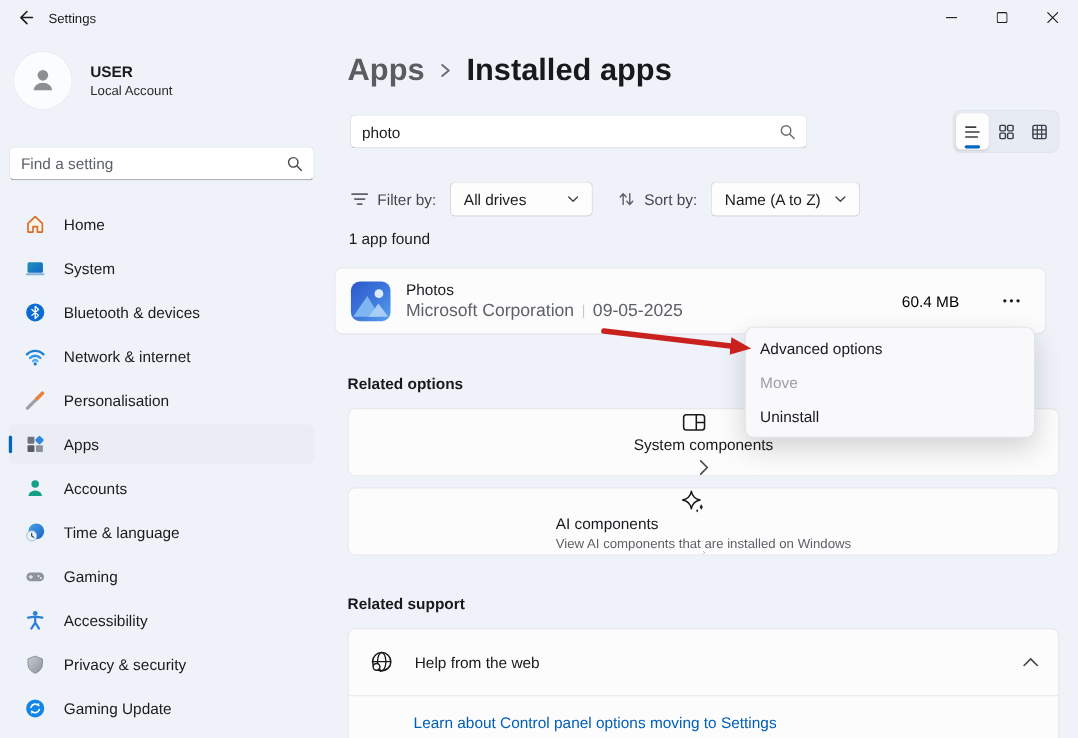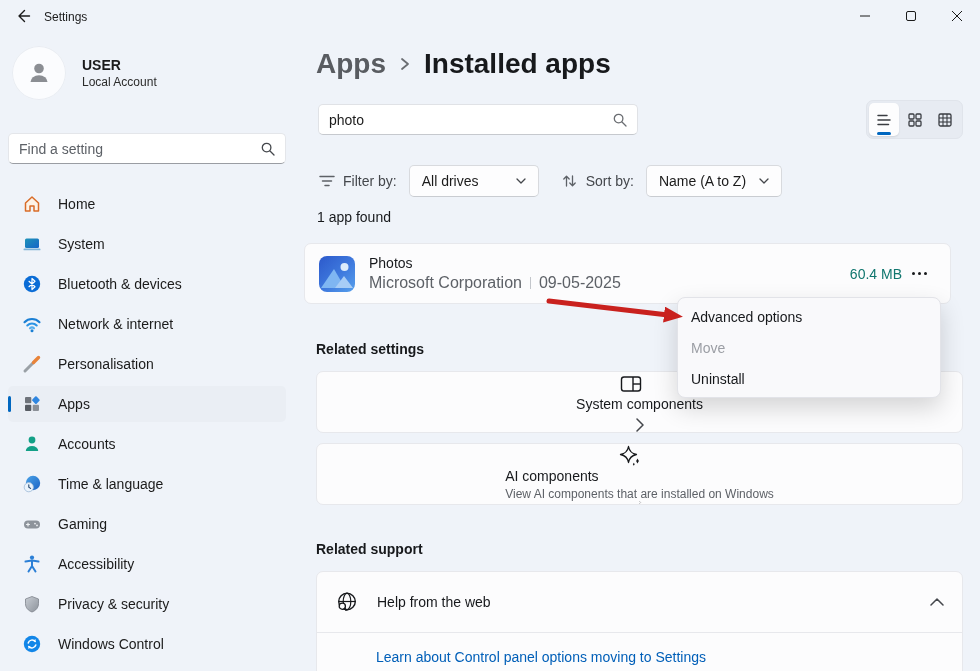--- a/index.html
+++ b/index.html
@@ -38,21 +38,21 @@
   .nav-item.selected { background:#eaeef4; }
   .nav-item.selected::before { content:""; position:absolute; left:0; top:10px;
     width:3px; height:16px; border-radius:2px; background:#0067c0; }
   .nav-ic { width:20px; height:20px; flex:0 0 20px; }
 
   
   .page-title { position:absolute; left:316px; top:48px; display:flex; align-items:center; gap:13px; }
   .bc-parent { font-size:28px; font-weight:600; color:#595c61; }
   .bc-current { font-size:28px; font-weight:600; color:#17191c; }
 
-  .app-search { position:absolute; left:318px; top:104px; width:320px; height:31px;
+  .app-search { position:absolute; left:318px; top:104px; width:416px; height:31px;
     background:#ffffff; border:1px solid #e0e2e6; border-bottom:1px solid #c6c9ce;
     border-radius:5px; display:flex; align-items:center; padding:0 10px; }
   .app-search input { flex:1; border:none; outline:none; background:transparent;
     font-family:inherit; font-size:14px; color:#1b1b1b; }
 
   .view-toggle { position:absolute; left:866px; top:100px; width:97px; height:39px;
     background:#e7ebf2; border:1px solid #e0e4eb; border-radius:7px;
     display:flex; align-items:center; justify-content:space-between; padding:2px; }
   .vt-btn { position:relative; width:30px; height:33px; display:flex; align-items:center;
     justify-content:center; border-radius:5px; cursor:pointer; }
@@ -74,21 +74,21 @@
   .card { background:#fcfcfd; border:1px solid #e7e8ec; border-radius:7px; }
 
   .app-card { position:absolute; left:304px; top:243px; width:647px; height:61px;
     display:flex; align-items:center; padding:0 14px; }
   .photos-icon { position:relative; width:36px; height:36px; border-radius:8px; overflow:hidden;
     background:linear-gradient(135deg,#2c59cb 0%,#3f7ade 55%,#57a0ec 100%); margin-right:14px; flex:0 0 36px; }
   .app-lines { flex:1; }
   .app-name { font-size:14px; color:#17191c; }
   .app-sub { display:flex; align-items:center; gap:8px; margin-top:3px; font-size:16px; color:#5d6167; }
   .sub-divider { width:1px; height:12px; background:#c3c6cb; }
-  .app-size { font-size:14px; color:#0f766e; }
+  .app-size { font-size:14px; color:#000000; margin-right:30px; }
   .more-btn { width:34px; height:26px; display:flex; align-items:center; justify-content:center;
     gap:3px; border-radius:4px; cursor:pointer; }
   .more-btn i { width:3px; height:3px; border-radius:50%; background:#17191c; }
 
   .context-menu { position:absolute; left:677px; top:297px; width:264px; z-index:20;
     background:#f9f9fb; border:1px solid #e2e3e8; border-radius:8px;
     box-shadow:0 10px 24px rgba(0,0,0,.16); padding:3px 0; }
   .menu-item { height:31px; display:flex; align-items:center; margin:0 4px; padding:0 9px;
     border-radius:4px; font-size:14px; color:#17191c; cursor:pointer; }
   .menu-item.disabled { color:#9b9ea4; cursor:default; }
@@ -277,21 +277,21 @@
     </div>
 
     <div class="nav-item">
       <svg class="nav-ic" viewBox="0 0 20 20">
         <circle cx="10" cy="10" r="8.2" fill="#1286e8"></circle>
         <path d="M6.2 9 a4.1 4.1 0 0 1 7-1.6" stroke="#ffffff" stroke-width="1.5" fill="none" stroke-linecap="round"></path>
         <path d="M13.8 11 a4.1 4.1 0 0 1 -7 1.6" stroke="#ffffff" stroke-width="1.5" fill="none" stroke-linecap="round"></path>
         <path d="M13.6 4.9 L13.5 7.7 L10.9 7.1 Z" fill="#ffffff"></path>
         <path d="M6.4 15.1 L6.5 12.3 L9.1 12.9 Z" fill="#ffffff"></path>
       </svg>
-      <span>Windows Control</span>
+      <span>Gaming Update</span>
     </div>
   </div>
 
   <div class="page-title">
     <span class="bc-parent">Apps</span>
     <svg width="12" height="20" viewBox="0 0 12 20">
       <path d="M3 5 L9 10 L3 15" stroke="#6a6d72" stroke-width="1.8" fill="none" stroke-linecap="round" stroke-linejoin="round"></path>
     </svg>
     <span class="bc-current">Installed apps</span>
   </div>
@@ -393,21 +393,21 @@
 
   <svg class="arrow-overlay" width="160" height="42" viewBox="0 0 160 42">
     <defs>
       <marker id="ah" markerUnits="userSpaceOnUse" markerWidth="20" markerHeight="16" refX="4" refY="8" orient="auto">
         <polygon points="0 0, 19 8, 0 16" fill="#c9211e"></polygon>
       </marker>
     </defs>
     <path d="M9 11 L128 25" stroke="#c9211e" stroke-width="5" stroke-linecap="round" marker-end="url(#ah)"></path>
   </svg>
 
-  <div class="sec-heading sh-settings">Related settings</div>
+  <div class="sec-heading sh-settings">Related options</div>
 
   <div class="card settings-card card-sys">
     <svg class="sc-icon" viewBox="0 0 24 24">
       <rect x="2.5" y="5" width="19" height="14" rx="2.5" stroke="#17191c" stroke-width="1.4" fill="none"></rect>
       <line x1="14" y1="5" x2="14" y2="19" stroke="#17191c" stroke-width="1.4"></line>
       <line x1="14" y1="12" x2="21.5" y2="12" stroke="#17191c" stroke-width="1.4"></line>
     </svg>
     <div class="sc-lines">
       <div class="sc-title">System components</div>
     </div>

